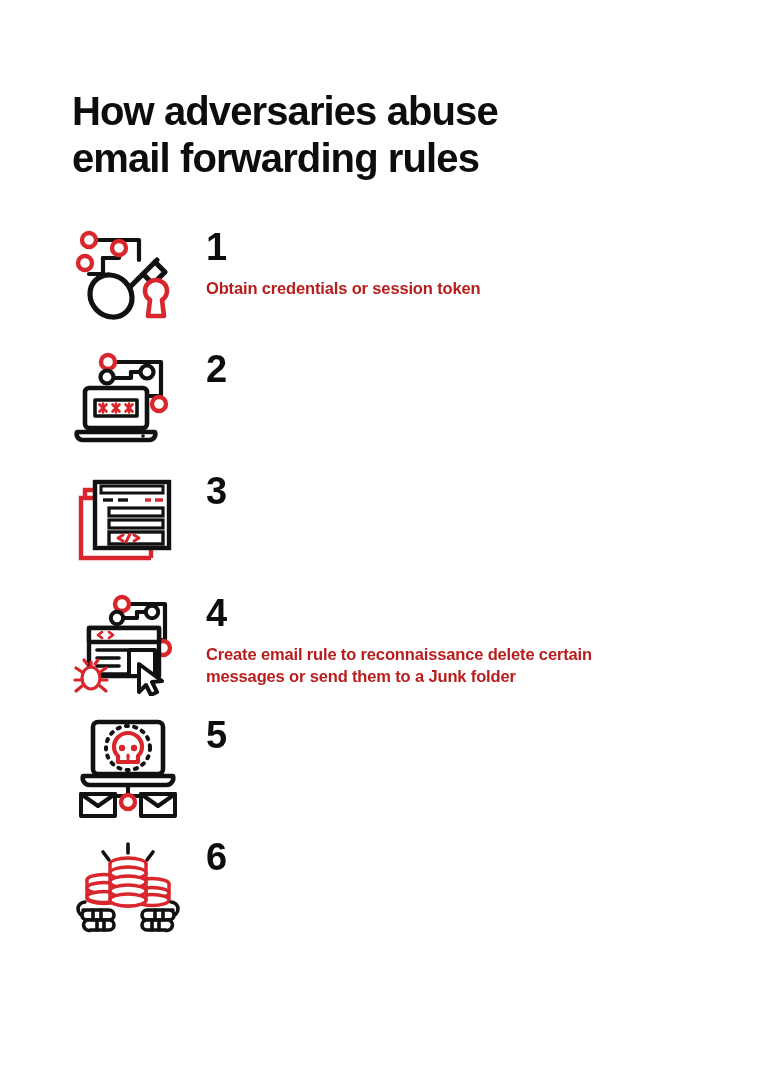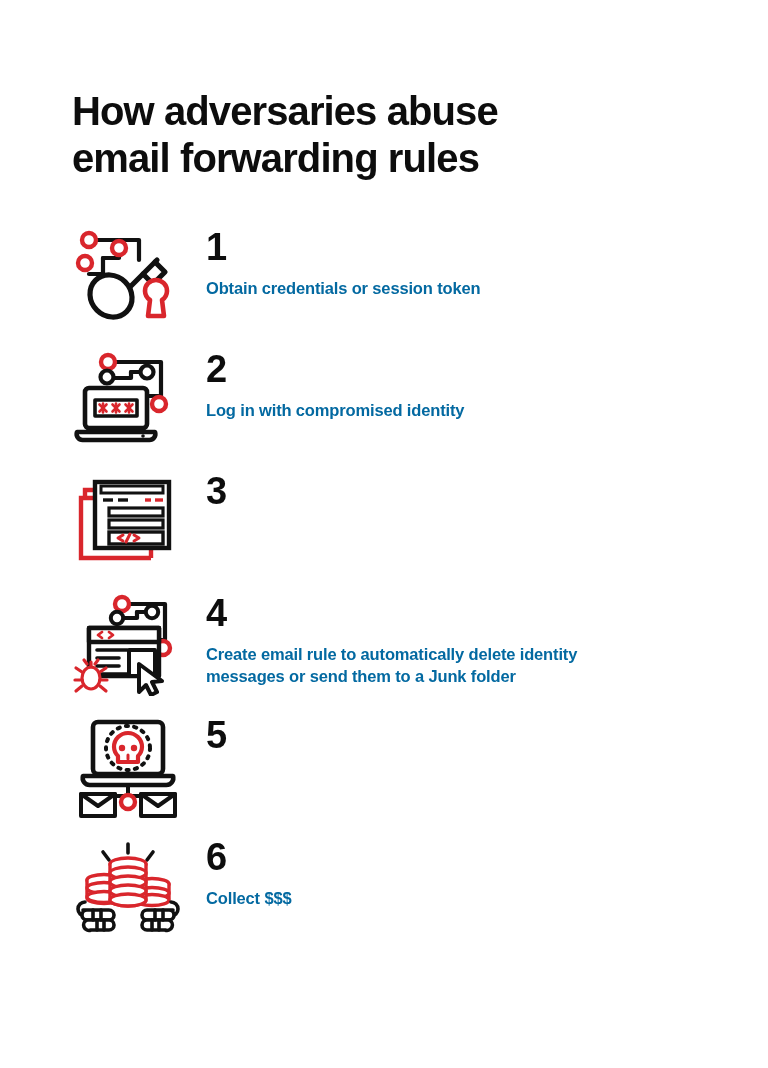--- a/index.html
+++ b/index.html
@@ -70,21 +70,21 @@
     line-height: 1;
     letter-spacing: -0.5px;
     color: #0d0d0d;
     margin: 0 0 12px 0;
   }
   .step-text {
     font-size: 16.5px;
     font-weight: 700;
     line-height: 1.33;
     letter-spacing: -0.15px;
-    color: #0369a1;
+    color: #b91c1c;
     margin: 0;
     max-width: 500px;
     white-space: pre-line;
   }
   
   .step--1 .step-icon { height: 96px; }
   .step--6 { min-height: 98px; }
 </style>
 </head>
 <body>
@@ -157,21 +157,20 @@
                 <line x1="0" y1="-4.5" x2="0" y2="4.5"></line>
             </g>
           </g>
 
           <path d="M4,82 h78 a6,6 0 0 1 -6,8 h-66 a6,6 0 0 1 -6,-8 z" stroke="#111111" stroke-width="4.6" fill="#ffffff"></path>
           <circle cx="70" cy="86" r="1.8" fill="#111111"></circle>
         </svg>
       </div>
       <div class="step-body">
         <div class="step-number">2</div>
-        <p class="step-text">Log in with compromised identity</p>
       </div>
     </div>
 
     <div class="step step--3">
       <div class="step-icon">
         <svg width="110" height="100" viewBox="0 0 110 100" fill="none" stroke-linecap="butt" stroke-linejoin="miter">
 
           <polyline points="20,26 8,26 8,86 78,86" stroke="#D9262C" stroke-width="4.4" fill="none"></polyline>
           <polyline points="20,18 12,18 12,26" stroke="#D9262C" stroke-width="4.4" fill="none"></polyline>
           <line x1="78" y1="86" x2="78" y2="78" stroke="#D9262C" stroke-width="4.4"></line>
@@ -250,21 +249,21 @@
             <line x1="27" y1="80" x2="33" y2="76"></line>
             <line x1="27" y1="88" x2="34" y2="88"></line>
             <line x1="27" y1="94" x2="33" y2="99"></line>
           </g>
 
           <path d="M66,72 L66,100 L73,93 L78,103 L84,100 L79,90 L89,89 Z" fill="#ffffff" stroke="#111111" stroke-width="4"></path>
         </svg>
       </div>
       <div class="step-body">
         <div class="step-number">4</div>
-        <p class="step-text">Create email rule to automatically delete identity
+        <p class="step-text">Create email rule to reconnaissance delete certain
 messages or send them to a Junk folder</p>
       </div>
     </div>
 
     <div class="step step--5">
       <div class="step-icon">
         <svg width="110" height="104" viewBox="0 0 110 104" fill="none" stroke-linecap="round" stroke-linejoin="round">
 
           <rect x="20" y="8" width="70" height="52" rx="5" stroke="#111111" stroke-width="4.6" fill="#ffffff"></rect>
 
@@ -343,18 +342,17 @@
             <path d="M96,80 h-22 a5,5 0 0 0 0,10 h18 a5,5 0 0 0 4,-10"></path>
             <line x1="90" y1="70" x2="90" y2="80"></line>
             <line x1="82" y1="70" x2="82" y2="80"></line>
             <line x1="86" y1="80" x2="86" y2="90"></line>
             <line x1="79" y1="80" x2="79" y2="90"></line>
           </g>
         </svg>
       </div>
       <div class="step-body">
         <div class="step-number">6</div>
-        <p class="step-text">Collect $$$</p>
       </div>
     </div>
 
   </div>
 </div>
 
 </body></html>

